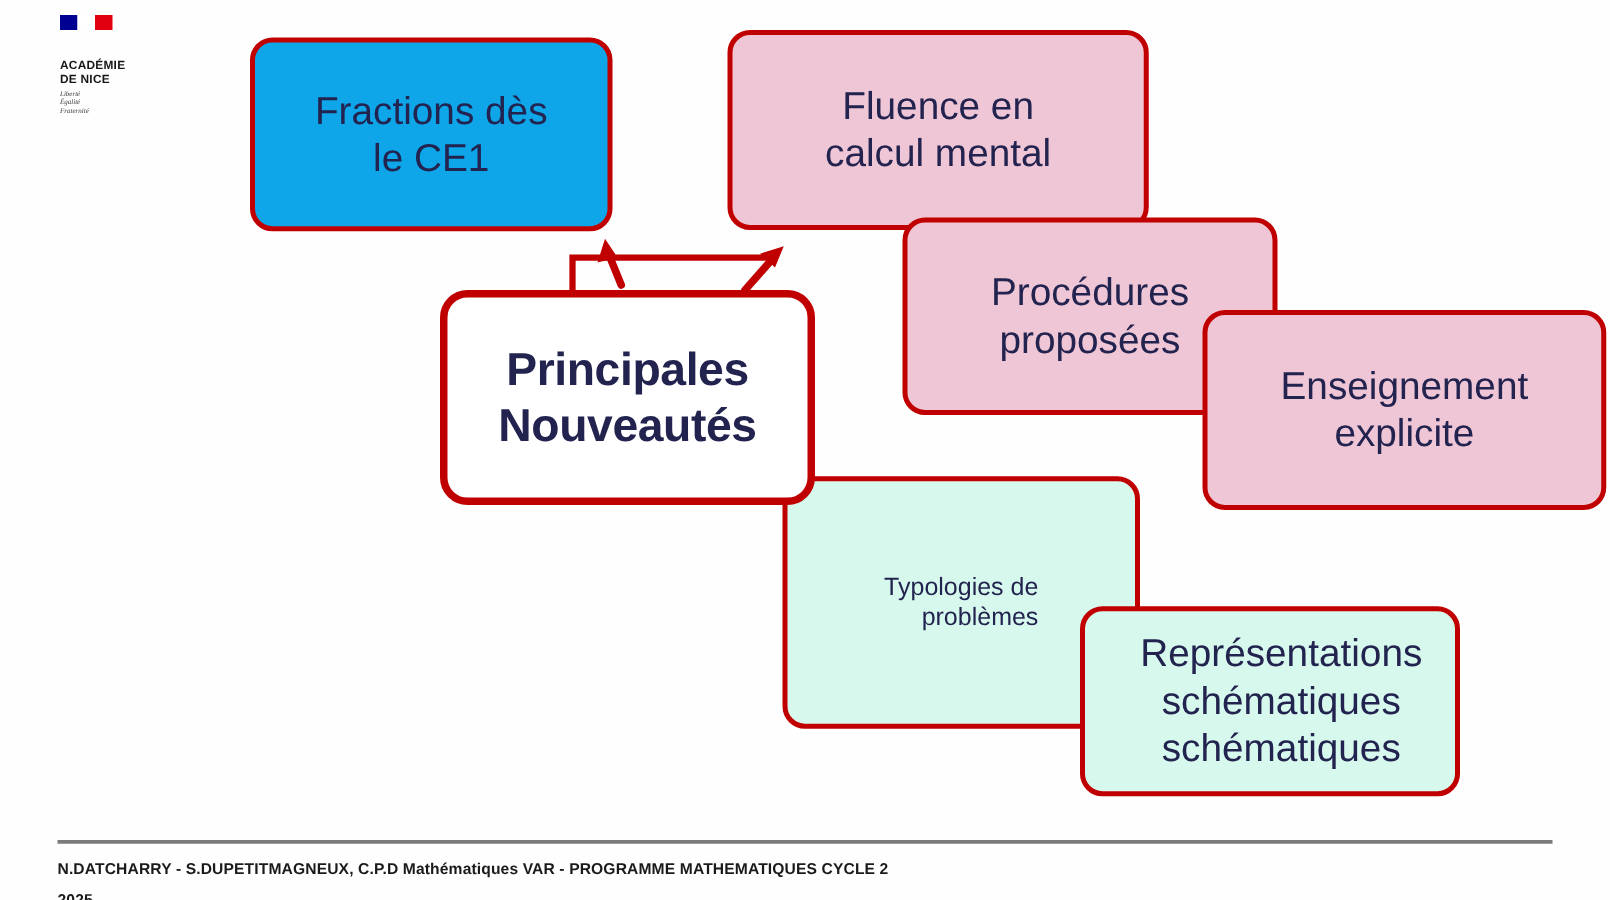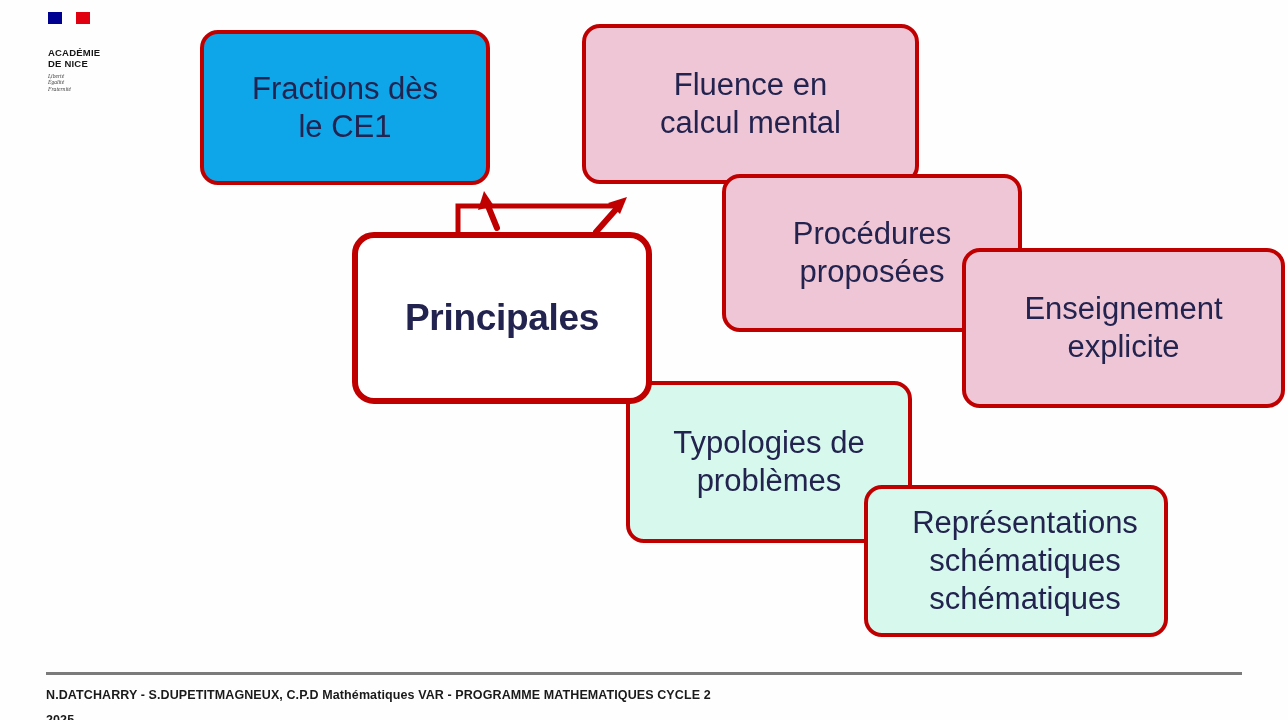--- a/index.html
+++ b/index.html
@@ -113,22 +113,23 @@
   #node-procedures {
     left: 722px; top: 174px; width: 300px; height: 158px;
     font-size: 31px;
     justify-content: center;
   }
   #node-enseignement {
     left: 962px; top: 248px; width: 323px; height: 160px;
     font-size: 31px;
   }
   #node-typologies {
-    left: 626px; top: 381px; width: 286px; height: 162px;
-    font-size: 31px;
+    left: 626px; top: 381px; width: 286px; height: 202px;
+    font-size: 20px;
+    text-align: right;
   }
   #node-representations {
     left: 864px; top: 485px; width: 304px; height: 152px;
     font-size: 31px;
     padding-left: 28px;
   }
   #node-center {
     left: 308px; top: 232px; width: 300px; height: 172px;
     font-size: 37px;
     margin-left: 44px;
@@ -228,21 +229,21 @@
 
   <div class="node mint" id="node-typologies">
     <span class="lbl"><span>Typologies de</span><br><span>problèmes</span></span>
   </div>
 
   <div class="node mint" id="node-representations">
     <span class="lbl"><span>Représentations</span><br><span>schématiques</span><br><span>schématiques</span></span>
   </div>
 
   <div class="node center" id="node-center">
-    <span class="lbl"><span>Principales</span><br></span>
+    <span class="lbl"><span>Principales</span><br><span>Nouveautés</span></span>
   </div>
 
   <div id="footer-rule"></div>
   <div id="footer">
     <span class="credit">N.DATCHARRY - S.DUPETITMAGNEUX, C.P.D Mathématiques VAR - PROGRAMME MATHEMATIQUES CYCLE 2</span>
     <span class="year">2025</span>
   </div>
 
 </div>
 

